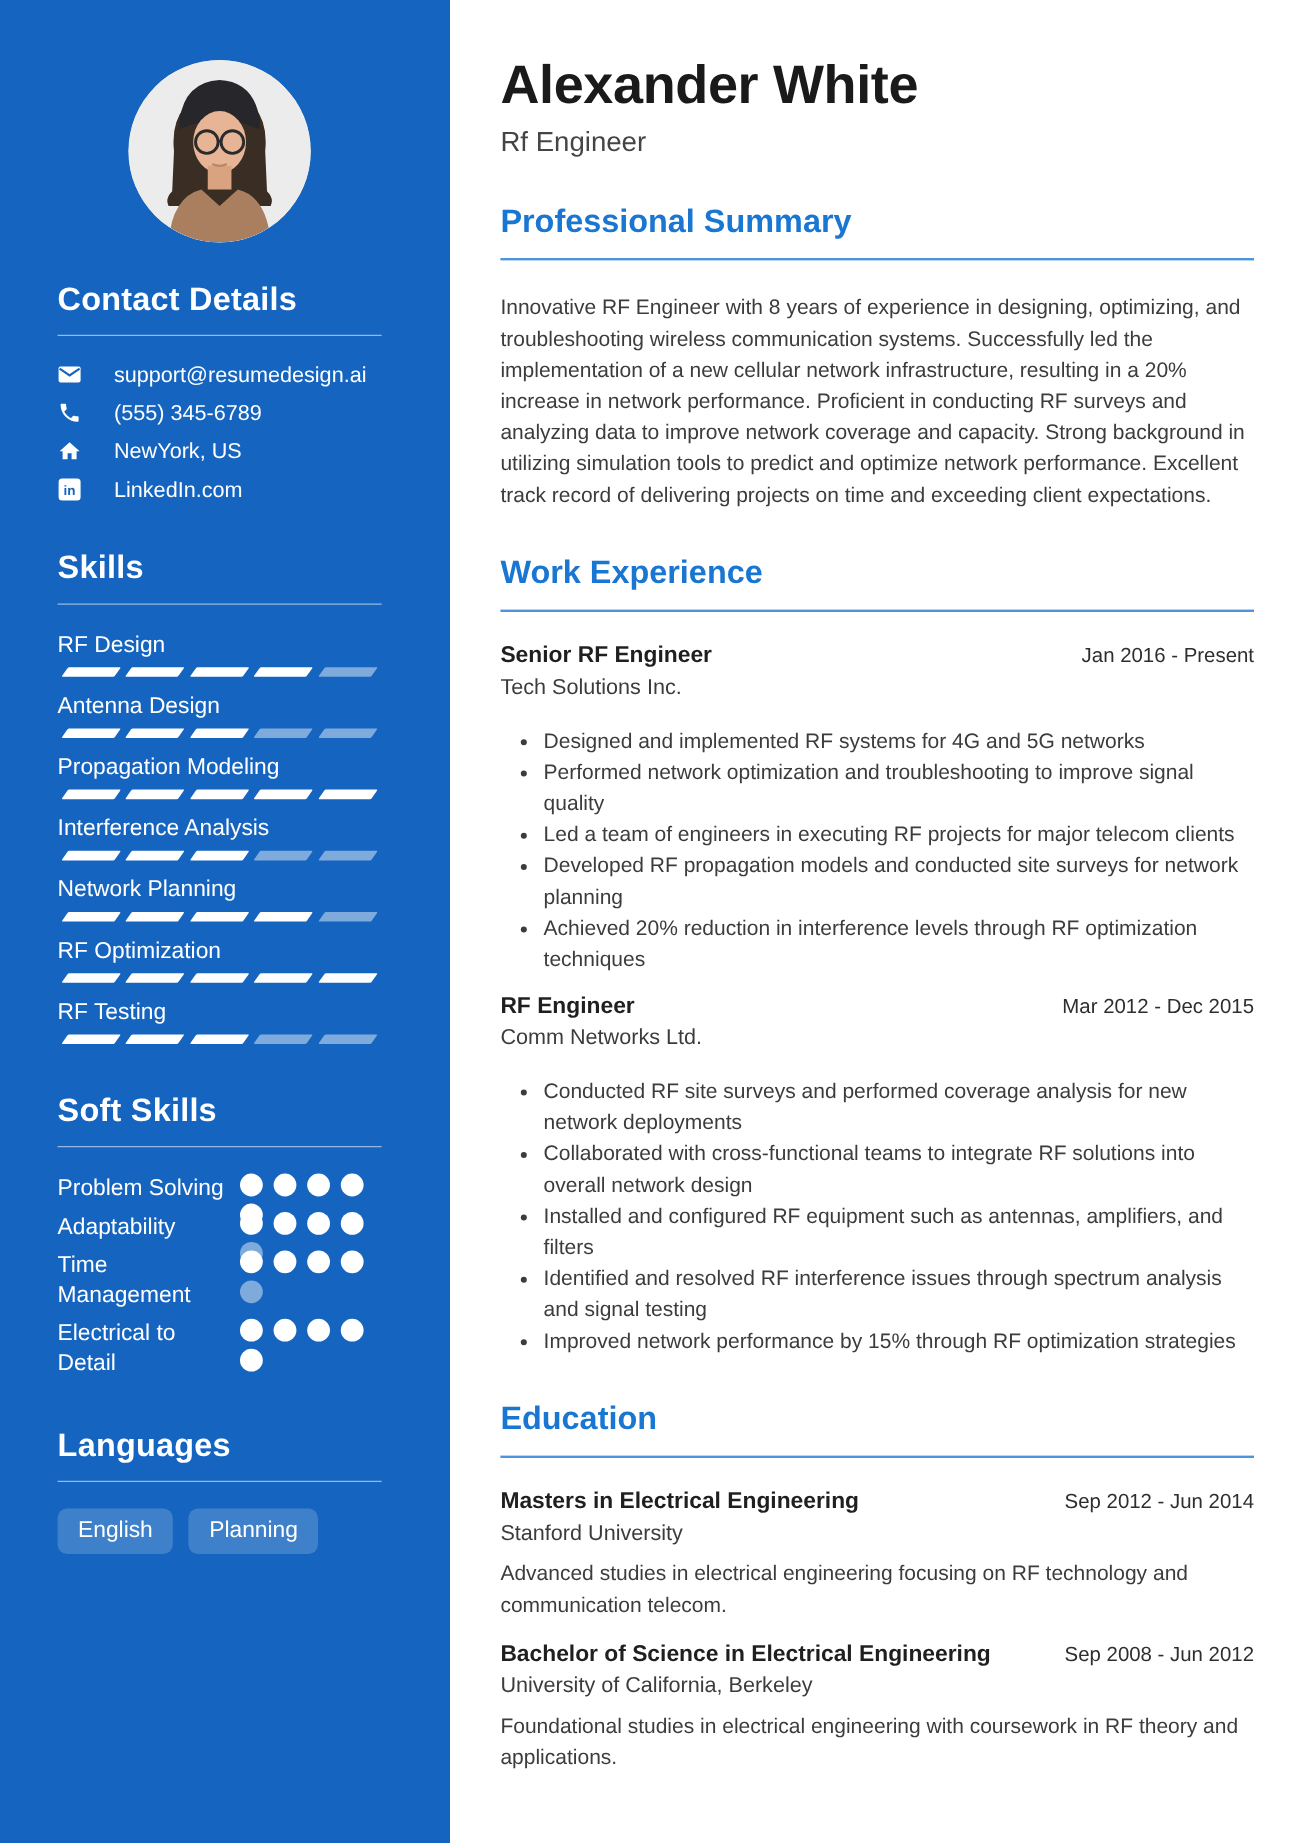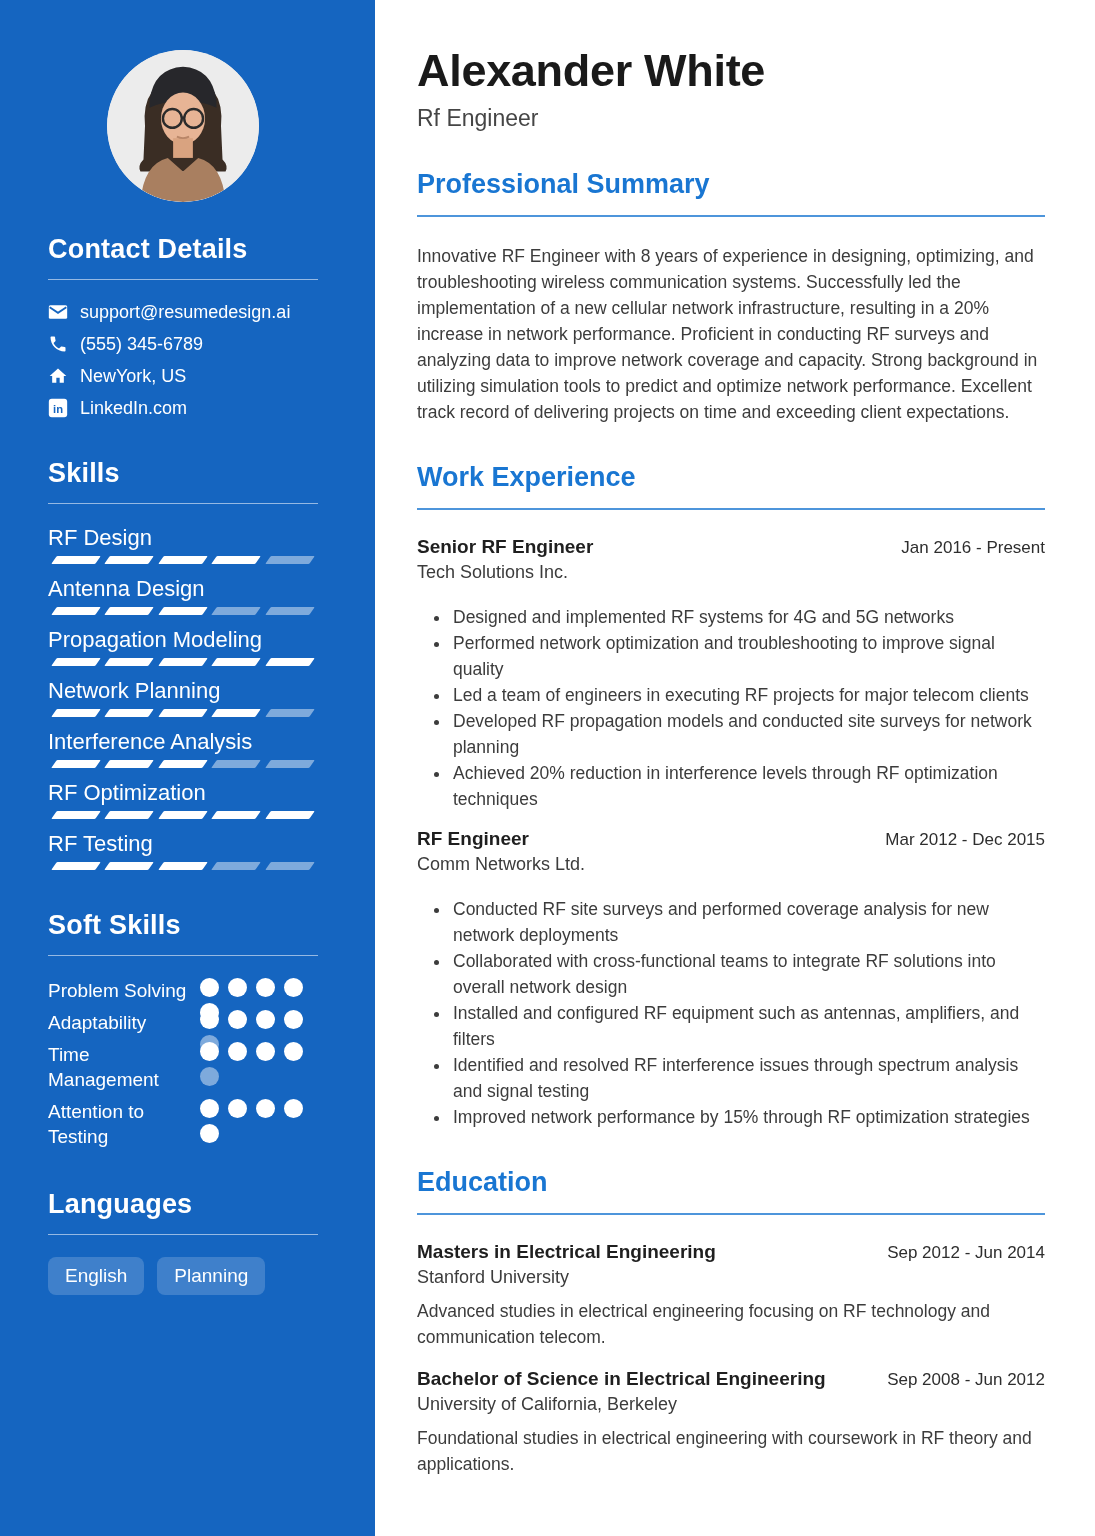--- a/index.html
+++ b/index.html
@@ -14,25 +14,25 @@
   .page{display:flex;width:1095px;min-height:1536px;background:#fff;}
 
   
   .sidebar{width:375px;flex-shrink:0;background:var(--sidebar-bg);color:#fff;padding:50px 57px 40px 48px;}
   .avatar-wrap{width:152px;height:152px;margin:0 auto 32px;border-radius:50%;overflow:hidden;background:#ececec;}
   .avatar-wrap svg{display:block;width:100%;height:100%;}
   .side-heading{font-size:27px;font-weight:bold;letter-spacing:.2px;margin:0 0 22px;padding-bottom:14px;border-bottom:1px solid rgba(255,255,255,.55);}
   .side-section{margin-bottom:40px;}
 
   .contact-row{display:flex;align-items:center;margin-bottom:12px;font-size:18px;line-height:20px;}
-  .contact-icon{width:32px;height:20px;margin-right:0;flex-shrink:0;}
+  .contact-icon{width:32px;height:20px;margin-right:15px;flex-shrink:0;}
   .contact-icon svg{display:block;width:20px;height:20px;}
 
   .skill-item{margin-bottom:13px;}
-  .skill-name{font-size:22px;line-height:24px;margin-bottom:6px;}
+  .skill-name{font-size:19px;line-height:24px;margin-bottom:6px;}
   .skill-bar{display:flex;gap:9px;height:8px;padding:0 6px;}
   .seg{flex:1;background:rgba(255,255,255,.45);transform:skewX(-35deg);border-radius:1px;}
   .seg.filled{background:#fff;}
 
   .soft-item{display:flex;margin-bottom:7px;}
   .soft-label{width:152px;font-size:19px;line-height:25px;flex-shrink:0;}
   .soft-dots{width:118px;height:25px;display:flex;flex-wrap:wrap;gap:6px 9px;align-content:flex-start;}
   .dot{width:19px;height:19px;border-radius:50%;background:rgba(255,255,255,.45);flex-shrink:0;}
   .dot.filled{background:#fff;}
 
@@ -155,36 +155,36 @@
             <div class="skill-name">Propagation Modeling</div>
             <div class="skill-bar">
               <span class="seg filled"></span>
               <span class="seg filled"></span>
               <span class="seg filled"></span>
               <span class="seg filled"></span>
               <span class="seg filled"></span>
             </div>
           </div>
           <div class="skill-item">
+            <div class="skill-name">Interference Analysis</div>
+            <div class="skill-bar">
+              <span class="seg filled"></span>
+              <span class="seg filled"></span>
+              <span class="seg filled"></span>
+              <span class="seg"></span>
+              <span class="seg"></span>
+            </div>
+          </div>
+          <div class="skill-item">
             <div class="skill-name">Network Planning</div>
             <div class="skill-bar">
               <span class="seg filled"></span>
               <span class="seg filled"></span>
               <span class="seg filled"></span>
               <span class="seg filled"></span>
-              <span class="seg"></span>
-            </div>
-          </div>
-          <div class="skill-item">
-            <div class="skill-name">Interference Analysis</div>
-            <div class="skill-bar">
-              <span class="seg filled"></span>
-              <span class="seg filled"></span>
-              <span class="seg filled"></span>
-              <span class="seg"></span>
               <span class="seg"></span>
             </div>
           </div>
           <div class="skill-item">
             <div class="skill-name">RF Optimization</div>
             <div class="skill-bar">
               <span class="seg filled"></span>
               <span class="seg filled"></span>
               <span class="seg filled"></span>
               <span class="seg filled"></span>
@@ -231,21 +231,21 @@
             <div class="soft-label">Time Management</div>
             <div class="soft-dots">
               <span class="dot filled"></span>
               <span class="dot filled"></span>
               <span class="dot filled"></span>
               <span class="dot filled"></span>
               <span class="dot"></span>
             </div>
           </div>
           <div class="soft-item">
-            <div class="soft-label">Attention to Testing</div>
+            <div class="soft-label">Electrical to Detail</div>
             <div class="soft-dots">
               <span class="dot filled"></span>
               <span class="dot filled"></span>
               <span class="dot filled"></span>
               <span class="dot filled"></span>
               <span class="dot filled"></span>
             </div>
           </div>
         </div>
     </section>

